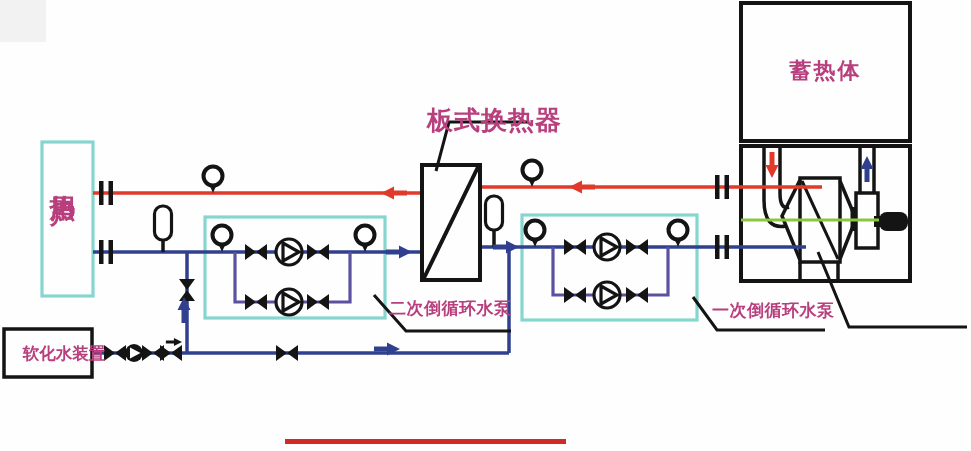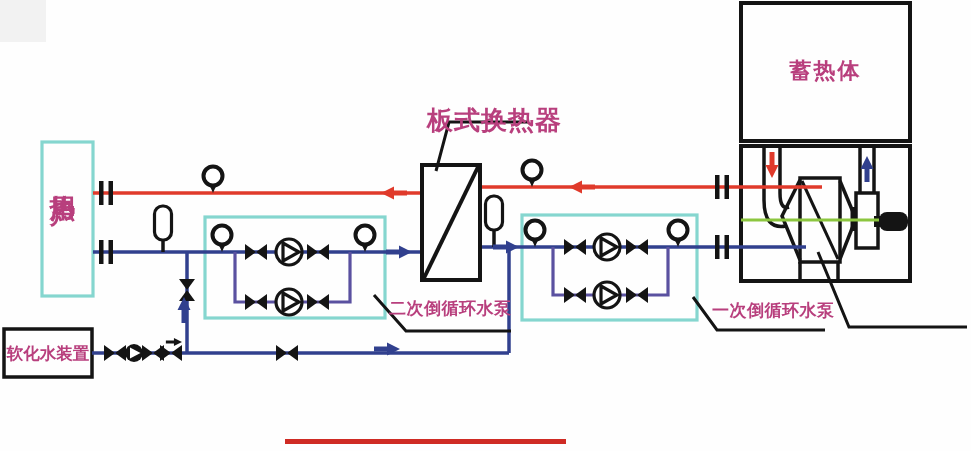--- a/index.html
+++ b/index.html
@@ -6,21 +6,21 @@
   #stage{
     position:relative;width:971px;height:451px;background:#fefefe;overflow:hidden;
     font-family:"Liberation Sans",sans-serif;
   }
   #linework{position:absolute;left:0;top:0;}
   .lbl{position:absolute;color:var(--label,#b83f7d);white-space:nowrap;line-height:1;}
   .lbl-big{font-size:26px;font-weight:bold;letter-spacing:1px;}
   .lbl-small{font-size:17px;font-weight:bold;letter-spacing:0.5px;}
   .lbl-vert{writing-mode:vertical-rl;text-orientation:upright;font-size:26px;font-weight:bold;letter-spacing:2px;}
   #storage-label{font-size:22px;font-weight:bold;letter-spacing:2px;text-align:center;width:169px;}
-  #softener-label{font-size:16.5px;font-weight:bold;width:88px;text-align:center;}
+  #softener-label{font-size:16.5px;font-weight:bold;width:88px;text-align:center;padding-left:16px;}
   #main-title{position:absolute;left:286px;top:404px;color:#161616;font-size:29px;font-weight:bold;letter-spacing:0px;}
   #title-underline{position:absolute;left:285px;top:439px;width:281px;height:5px;background:var(--underline,#cf2b24);}
   
   .l-supply{stroke:var(--supply,#e03a2b);stroke-width:3.5;fill:none;}
   .l-return{stroke:var(--return,#31408e);stroke-width:3.5;fill:none;}
   .l-branch{stroke:var(--branch,#5a51a0);stroke-width:3.2;fill:none;}
   .l-green{stroke:var(--green,#8cc63f);stroke-width:3.2;fill:none;}
   .l-frame{stroke:var(--frame,#85d6cf);stroke-width:3.2;fill:none;}
   .l-ink{stroke:var(--ink,#141414);fill:none;}
   .f-ink{fill:var(--ink,#141414);}

